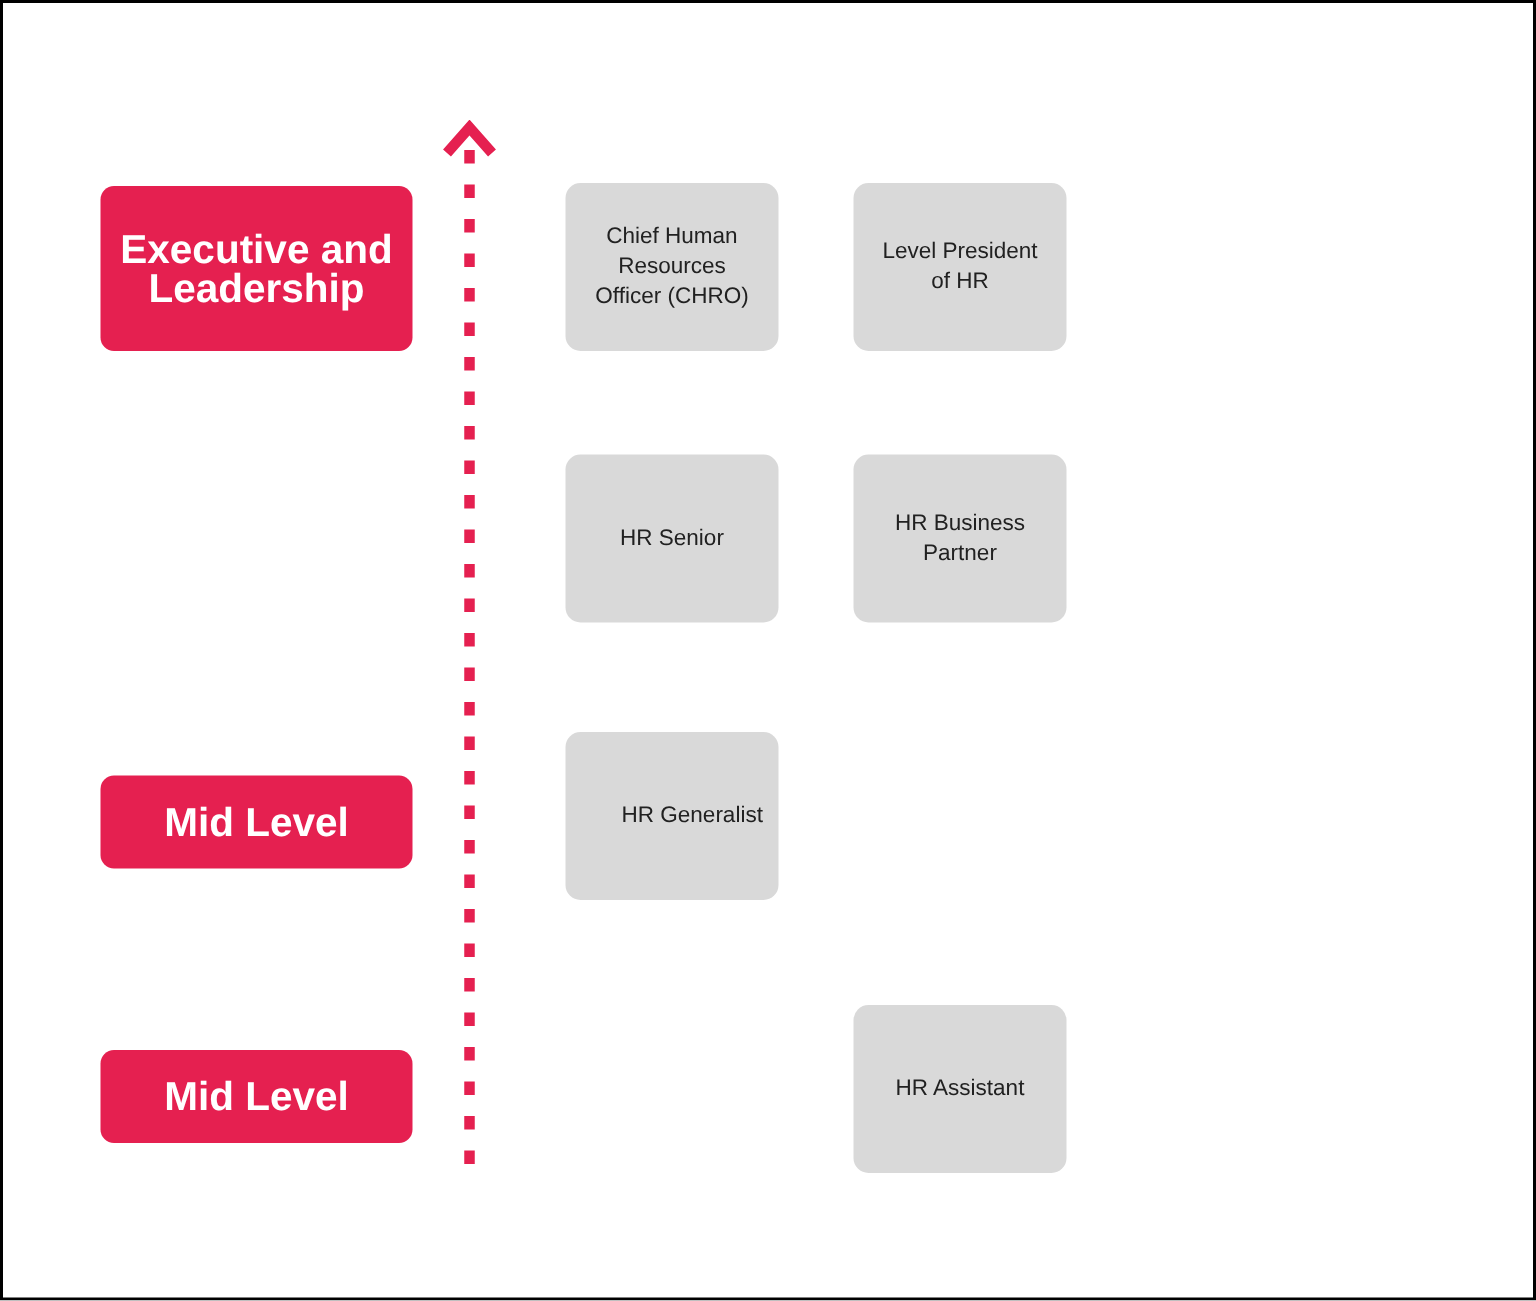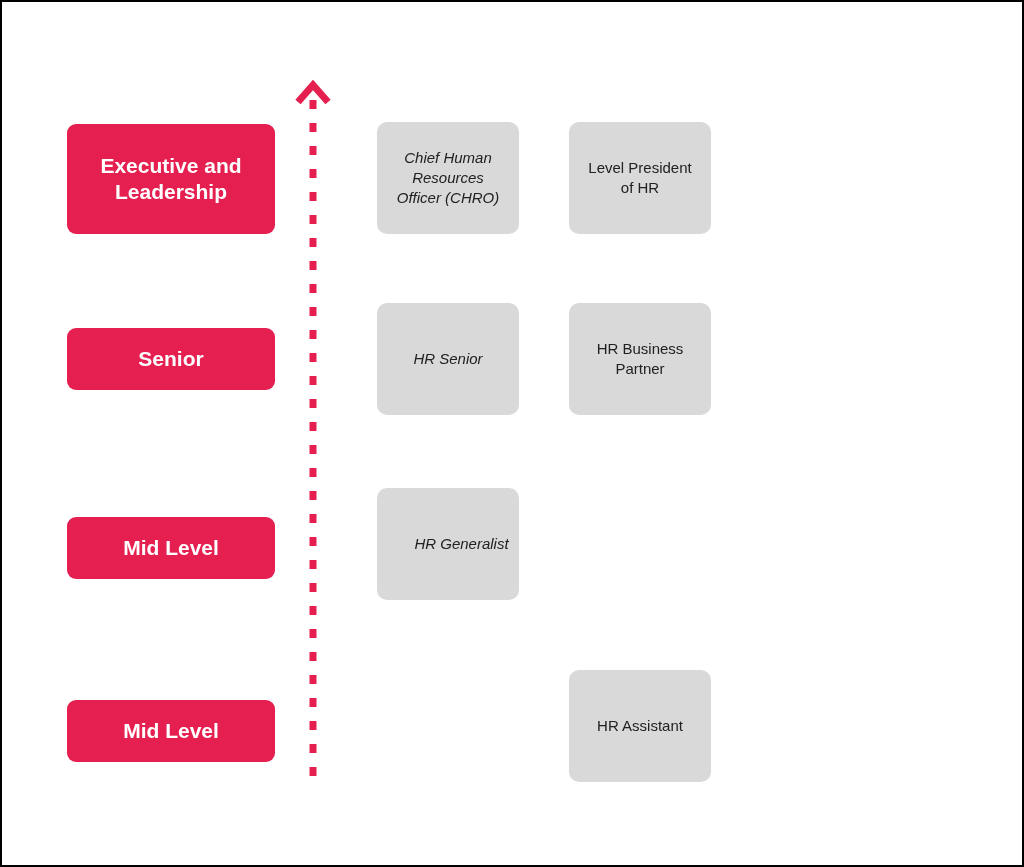--- a/index.html
+++ b/index.html
@@ -23,21 +23,21 @@
 
   
   .level-label {
     position: absolute;
     left: 65px;
     width: 208px;
     background: #E52050;
     border-radius: 9px;
     color: #ffffff;
     font-weight: bold;
-    font-size: 21px;
+    font-size: 27px;
     line-height: 26px;
     display: flex;
     align-items: center;
     justify-content: center;
     text-align: center;
     box-sizing: border-box;
     padding: 4px 8px;
   }
   .level-label.tall { height: 110px; }
   .level-label.short { height: 62px; }
@@ -64,21 +64,21 @@
     text-align: center;
     color: #212121;
     font-size: 15px;
     line-height: 20px;
     box-sizing: border-box;
     padding: 6px 9px;
     white-space: pre-line;
   }
 
   
-  .col-0 { left: 375px; font-style: italic; }
+  .col-0 { left: 375px; }
   .col-1 { left: 567px; }
   .col-2 { left: 758px; }
 
   
   .row-0 { top: 120px; }
   .row-1 { top: 301px; }
   .row-2 { top: 486px; padding-left: 36px; }
   .row-3 { top: 668px; }
 
   
@@ -88,21 +88,20 @@
   .lrow-3 { top: 698px; }
 </style>
 </head>
 <body>
 
 <div id="canvas">
 
   <div class="level-label tall lrow-0">Executive and
 Leadership</div>
 
-  <div class="level-label short lrow-1">Senior</div>
 
   <div class="level-label short lrow-2">Mid Level</div>
 
   <div class="level-label short lrow-3">Mid Level</div>
 
   <svg id="arrow-axis" viewBox="0 0 46 706">
 
     <line x1="23" y1="20" x2="23" y2="700" stroke="#E52050" stroke-width="7" stroke-dasharray="9 14" stroke-linecap="butt"></line>
 
     <polyline points="8,22 23,5 38,22" fill="none" stroke="#E52050" stroke-width="7" stroke-linecap="butt" stroke-linejoin="miter"></polyline>

